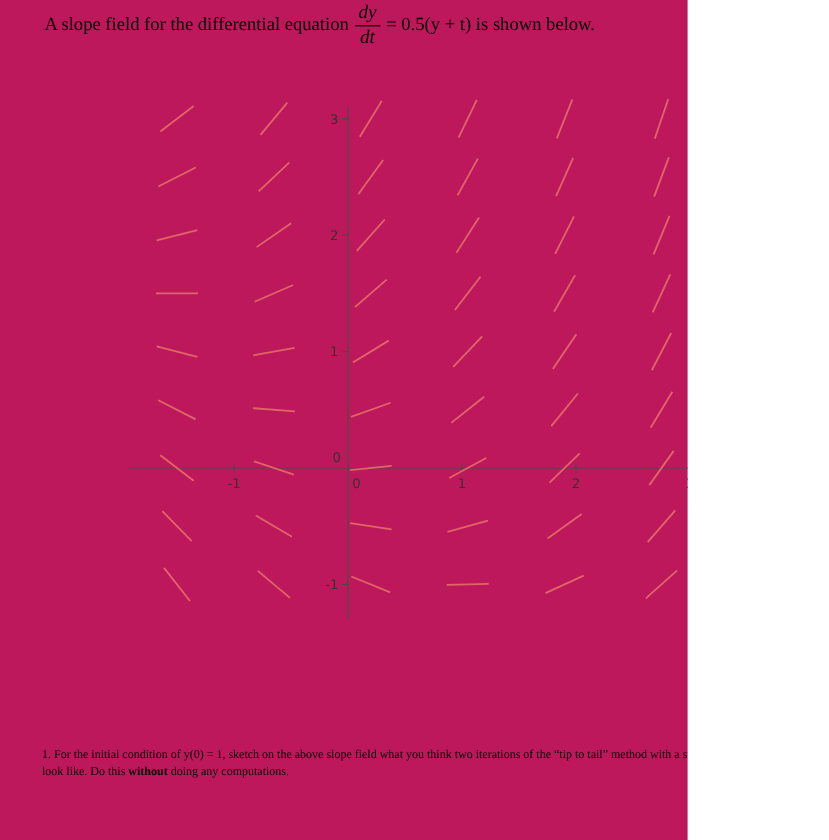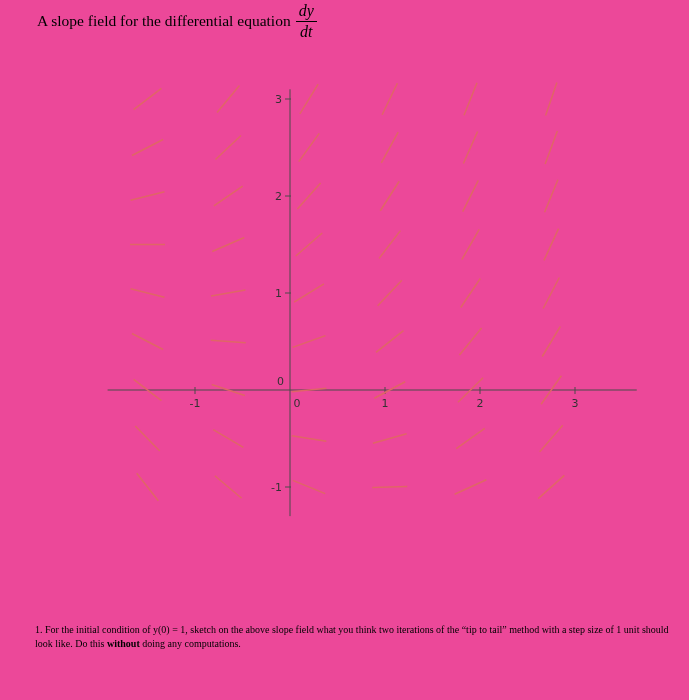--- a/index.html
+++ b/index.html
@@ -1,17 +1,17 @@
 <!DOCTYPE html>
 <html><head>
 <meta charset="utf-8">
 <style>
   html,body{margin:0;padding:0;background:#ffffff;}
   .page{
-    position:relative;width:689px;height:700px;background:#ec4899;
+    position:relative;width:573px;height:700px;background:#be185d;
     font-family:"Liberation Serif",serif;color:#000;overflow:hidden;
   }
   .header{
     position:absolute;left:37px;top:2px;margin:0;width:645px;
     font-size:15.5px;display:flex;align-items:center;flex-wrap:nowrap;
   }
   .frac{
     display:inline-flex;flex-direction:column;align-items:center;
     font-style:italic;font-size:16px;line-height:1.1;margin:0 5px;
   }
@@ -28,20 +28,21 @@
 <body>
 
 <div class="page">
 
   <p class="header">
     <span>A slope field for the differential equation</span>
     <span class="frac">
       <span class="num">dy</span>
       <span class="den">dt</span>
     </span>
+    <span>= 0.5(y + t) is shown below.</span>
   </p>
 
   <div class="plot">
     <svg id="plot-svg" width="580" height="470">
         <line x1="27.599999999999994" y1="320" x2="556.75" y2="320" stroke="#4a4a4a" stroke-width="1"></line>
         <line x1="210" y1="19.30000000000001" x2="210" y2="446.1" stroke="#4a4a4a" stroke-width="1"></line>
         <line x1="115" y1="317" x2="115" y2="324" stroke="#4a4a4a" stroke-width="1"></line>
         <text x="115" y="337" text-anchor="middle" font-size="11" fill="#333333" font-family="&quot;DejaVu Sans&quot;,sans-serif">-1</text>
         <text x="217" y="337" text-anchor="middle" font-size="11" fill="#333333" font-family="&quot;DejaVu Sans&quot;,sans-serif">0</text>
         <line x1="305" y1="317" x2="305" y2="324" stroke="#4a4a4a" stroke-width="1"></line>

